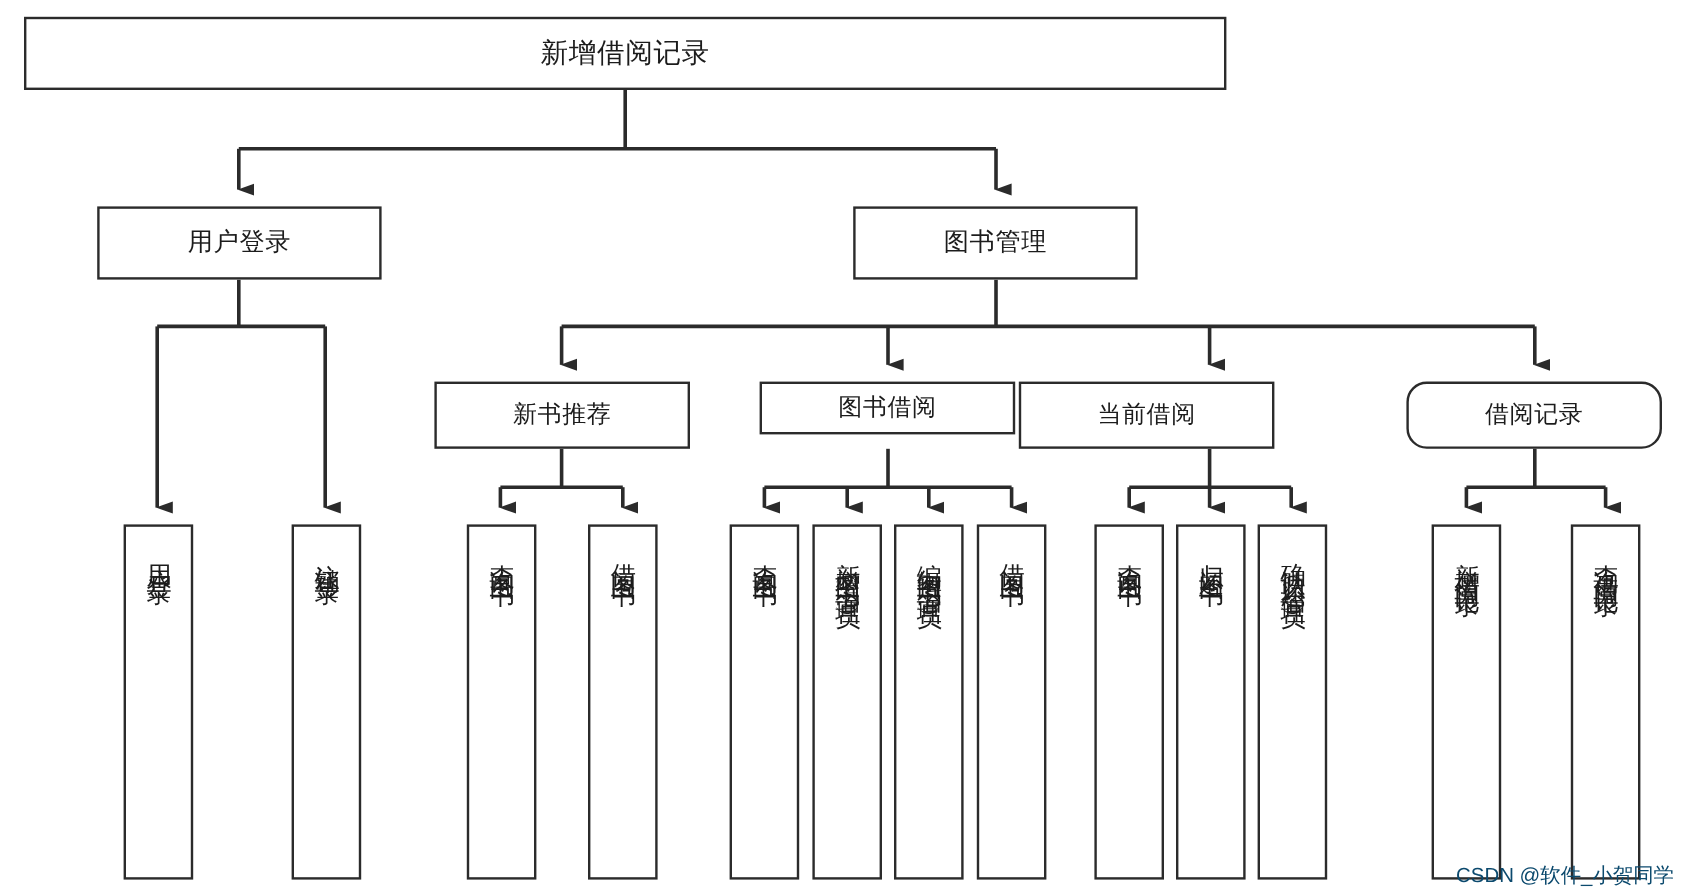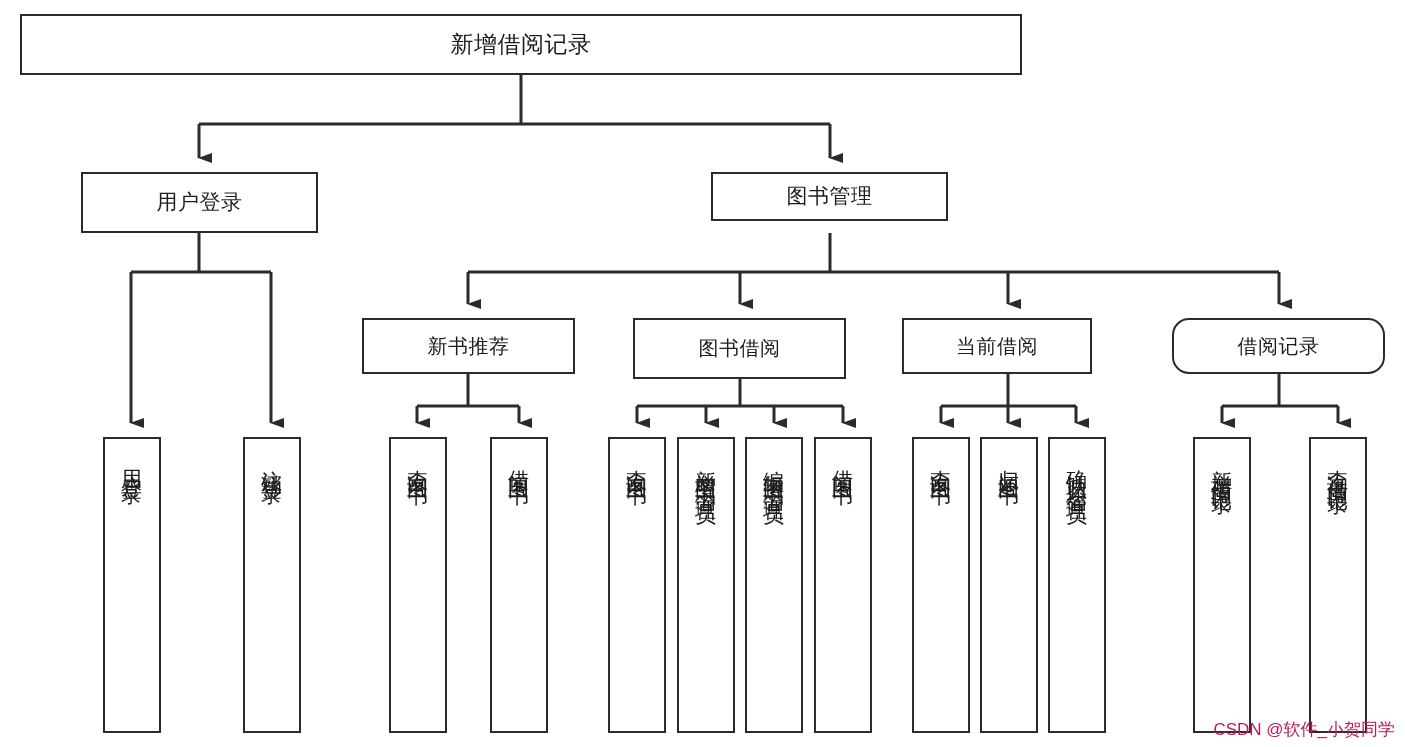--- a/index.html
+++ b/index.html
@@ -65,21 +65,21 @@
     font-size: 21px;
     letter-spacing: 5px;
     line-height: 1;
     white-space: pre;
   }
   #watermark {
     position: absolute;
     right: 10px;
     bottom: 6px;
     font-size: 17px;
-    color: #be185d;
+    color: #0c4a6e;
     z-index: 5;
     white-space: nowrap;
   }
 </style>
 </head>
 <body>
 
 <div id="diagram-canvas">
 
   <svg id="connector-layer" viewBox="0 0 1405 747" width="1405" height="747" xmlns="http://www.w3.org/2000/svg">
@@ -136,31 +136,31 @@
     </g>
   </svg>
 
   <div class="node level-root" style="left:20px; top:14px; width:1002px; height:61px;">
     <span class="node-label">新增借阅记录</span>
   </div>
 
   <div class="node level-1" style="left:81px; top:172px; width:237px; height:61px;">
     <span class="node-label">用户登录</span>
   </div>
-  <div class="node level-1" style="left:711px; top:172px; width:237px; height:49px;">
+  <div class="node level-1" style="left:711px; top:172px; width:237px; height:61px;">
     <span class="node-label">图书管理</span>
   </div>
 
   <div class="node level-2" style="left:362px; top:318px; width:213px; height:56px;">
     <span class="node-label">新书推荐</span>
   </div>
-  <div class="node level-2" style="left:633px; top:318px; width:213px; height:61px;">
+  <div class="node level-2" style="left:633px; top:318px; width:213px; height:44px;">
     <span class="node-label">图书借阅</span>
   </div>
-  <div class="node level-2" style="left:902px; top:318px; width:190px; height:56px;">
+  <div class="node level-2" style="left:849px; top:318px; width:213px; height:56px;">
     <span class="node-label">当前借阅</span>
   </div>
   <div class="node level-2" style="left:1172px; top:318px; width:213px; height:56px;border-radius:17px;">
     <span class="node-label">借阅记录</span>
   </div>
 
   <div class="node level-leaf" style="left:103px; top:437px; width:58px; height:296px;">
     <span class="node-label">用户登录</span>
   </div>
   <div class="node level-leaf" style="left:243px; top:437px; width:58px; height:296px;">

